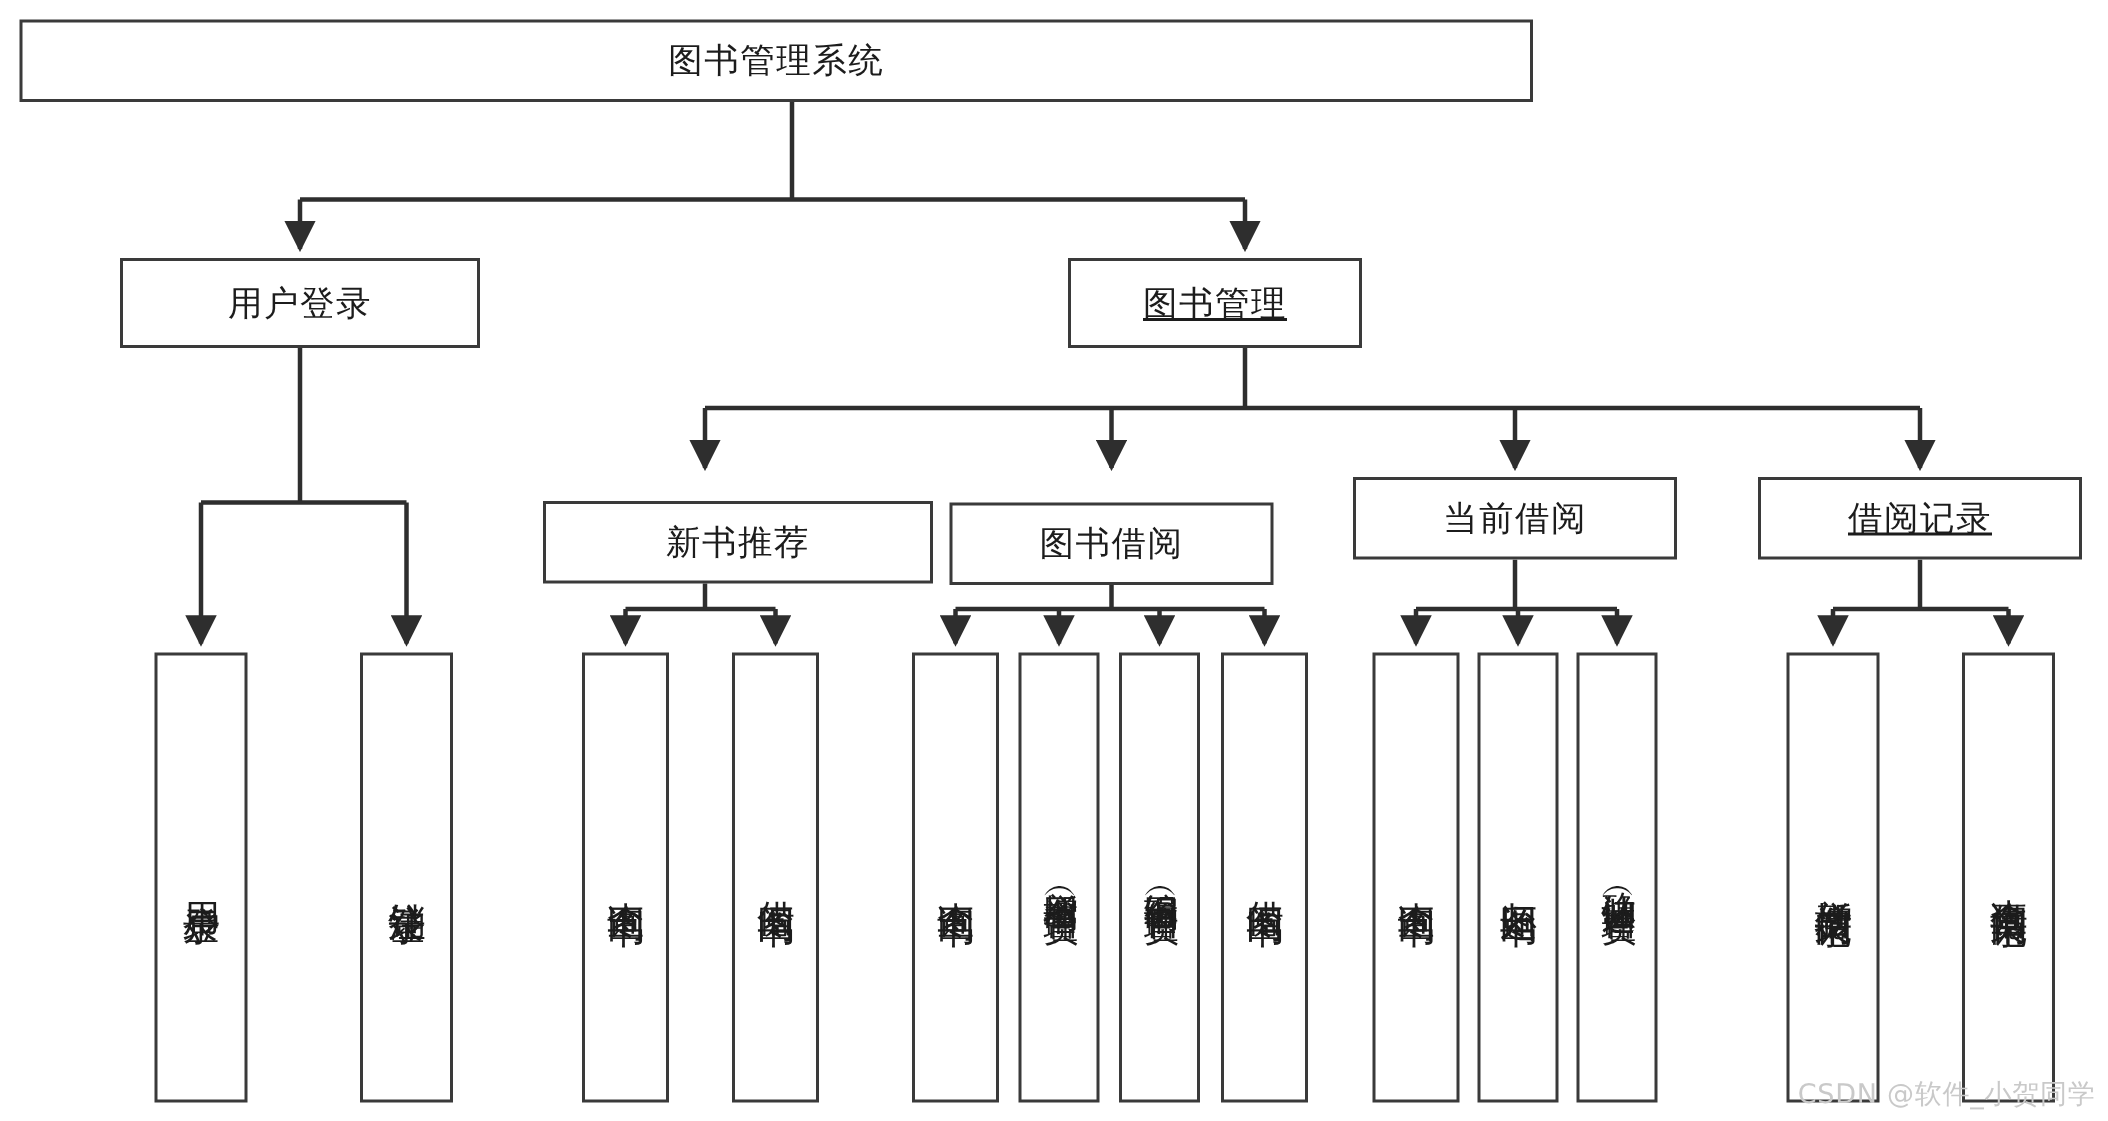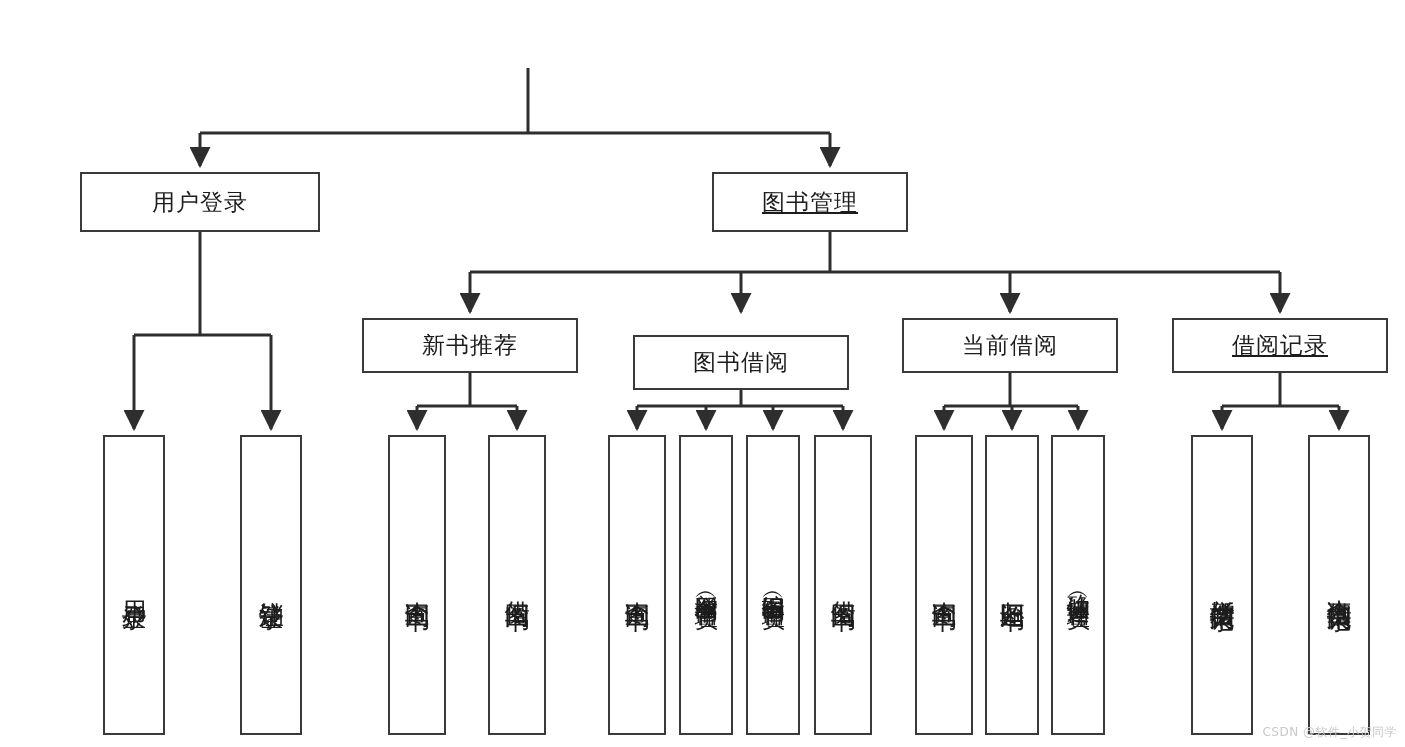--- a/index.html
+++ b/index.html
@@ -50,21 +50,21 @@
   .node.vert .vtext {
     writing-mode: vertical-rl;
     text-orientation: upright;
     white-space: nowrap;
     display: block;
   }
   #watermark {
     position: absolute;
     right: 8px;
     bottom: 6px;
-    font-size: 12px;
+    font-size: 18px;
     color: #c9c9c9;
     letter-spacing: 0.5px;
     white-space: nowrap;
   }
 </style>
 </head>
 <body>
 
 <div id="canvas">
 
@@ -111,29 +111,32 @@
       <path d="M 1012 406 L 1012 429" marker-end="url(#arrow)"></path>
       <path d="M 1078 406 L 1078 429" marker-end="url(#arrow)"></path>
 
       <path d="M 1280 373 L 1280 406"></path>
       <path d="M 1222 406 L 1339 406"></path>
       <path d="M 1222 406 L 1222 429" marker-end="url(#arrow)"></path>
       <path d="M 1339 406 L 1339 429" marker-end="url(#arrow)"></path>
     </g>
   </svg>
 
+  <div class="node horiz" style="left:13px; top:13px; width:1009px; height:55px;">
+    <span>图书管理系统</span>
+  </div>
 
   <div class="node horiz" style="left:80px; top:172px; width:240px; height:60px;">
     <span>用户登录</span>
   </div>
   <div class="node horiz" style="left:712px; top:172px; width:196px; height:60px;text-decoration:underline;">
     <span>图书管理</span>
   </div>
 
-  <div class="node horiz" style="left:362px; top:318px; width:216px; height:55px;">
+  <div class="node horiz" style="left:362px; top:334px; width:260px; height:55px;">
     <span>新书推荐</span>
   </div>
   <div class="node horiz" style="left:633px; top:318px; width:216px; height:55px;margin-top:17px;">
     <span>图书借阅</span>
   </div>
   <div class="node horiz" style="left:902px; top:318px; width:216px; height:55px;text-align:center;">
     <span>当前借阅</span>
   </div>
   <div class="node horiz" style="left:1172px; top:318px; width:216px; height:55px;text-decoration:underline;">
     <span>借阅记录</span>

